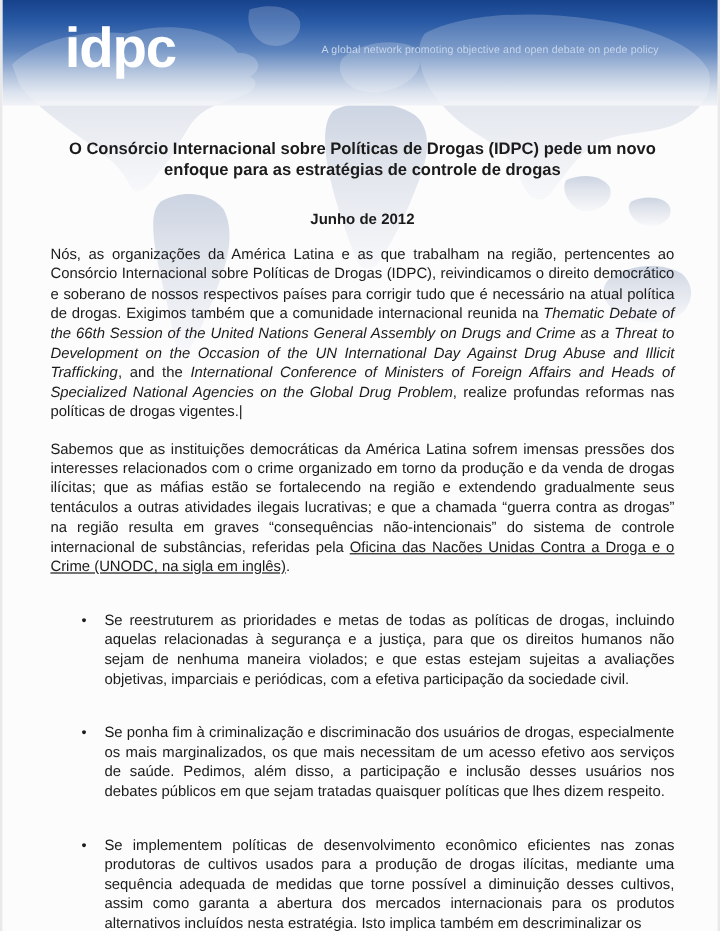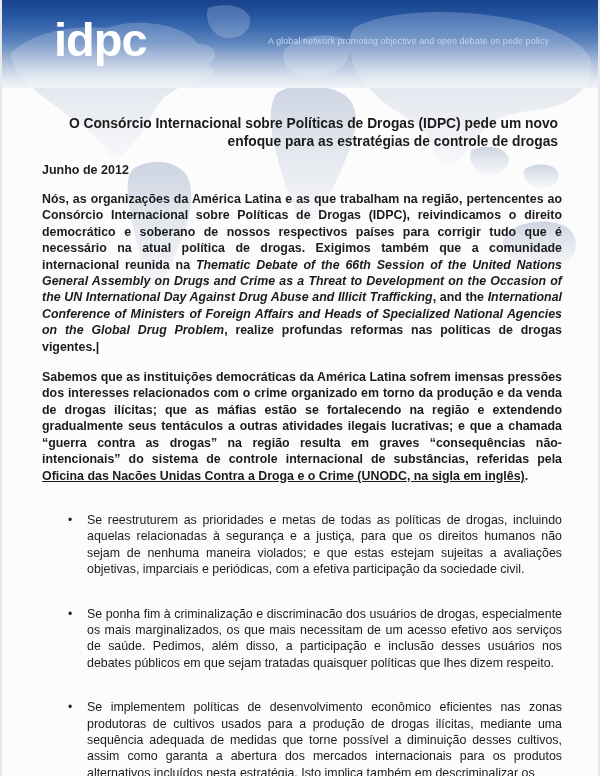--- a/index.html
+++ b/index.html
@@ -18,25 +18,25 @@
   .logo{
     position:absolute;left:52px;top:16px;color:#ffffff;
     font-size:47px;font-weight:bold;line-height:1;letter-spacing:-1px;
   }
   .org{position:absolute;left:266px;top:32px;color:#ffffff;}
   .org-name{font-size:17.5px;letter-spacing:.2px;white-space:nowrap;}
   .tagline{font-size:8.8px;color:#c9d6ec;margin-top:4px;letter-spacing:.15px;white-space:nowrap;}
   
   .content{position:absolute;left:40px;top:88px;width:520px;z-index:2;}
   .title{
-    font-size:13.8px;font-weight:bold;text-align:right;line-height:17.5px;
+    font-size:13.8px;font-weight:bold;text-align:center;line-height:17.5px;
     margin:27px auto 0;max-width:512px;
   }
-  .date{font-size:12.5px;font-weight:bold;text-align:left;margin-top:13px;}
-  .para{font-size:12.4px;line-height:16.4px;text-align:justify;margin:14px 0 0;font-weight:bold;}
+  .date{font-size:12.5px;font-weight:bold;text-align:center;margin-top:26px;}
+  .para{font-size:12.4px;line-height:16.4px;text-align:justify;margin:14px 0 0;}
   .para.indent{text-indent:7px;}
   .para em{font-style:italic;}
   .doc-link{color:#1b1b1b;text-decoration:underline;cursor:pointer;}
   .bullets{margin:14px 0 0;padding:0 0 0 25px;list-style:none;}
   .bullets li{
     position:relative;padding-left:20px;
     font-size:12.4px;line-height:16.4px;text-align:justify;margin-top:28px;
   }
   .bullets li::before{
     content:"\2022";position:absolute;left:1px;top:0;font-size:12px;

